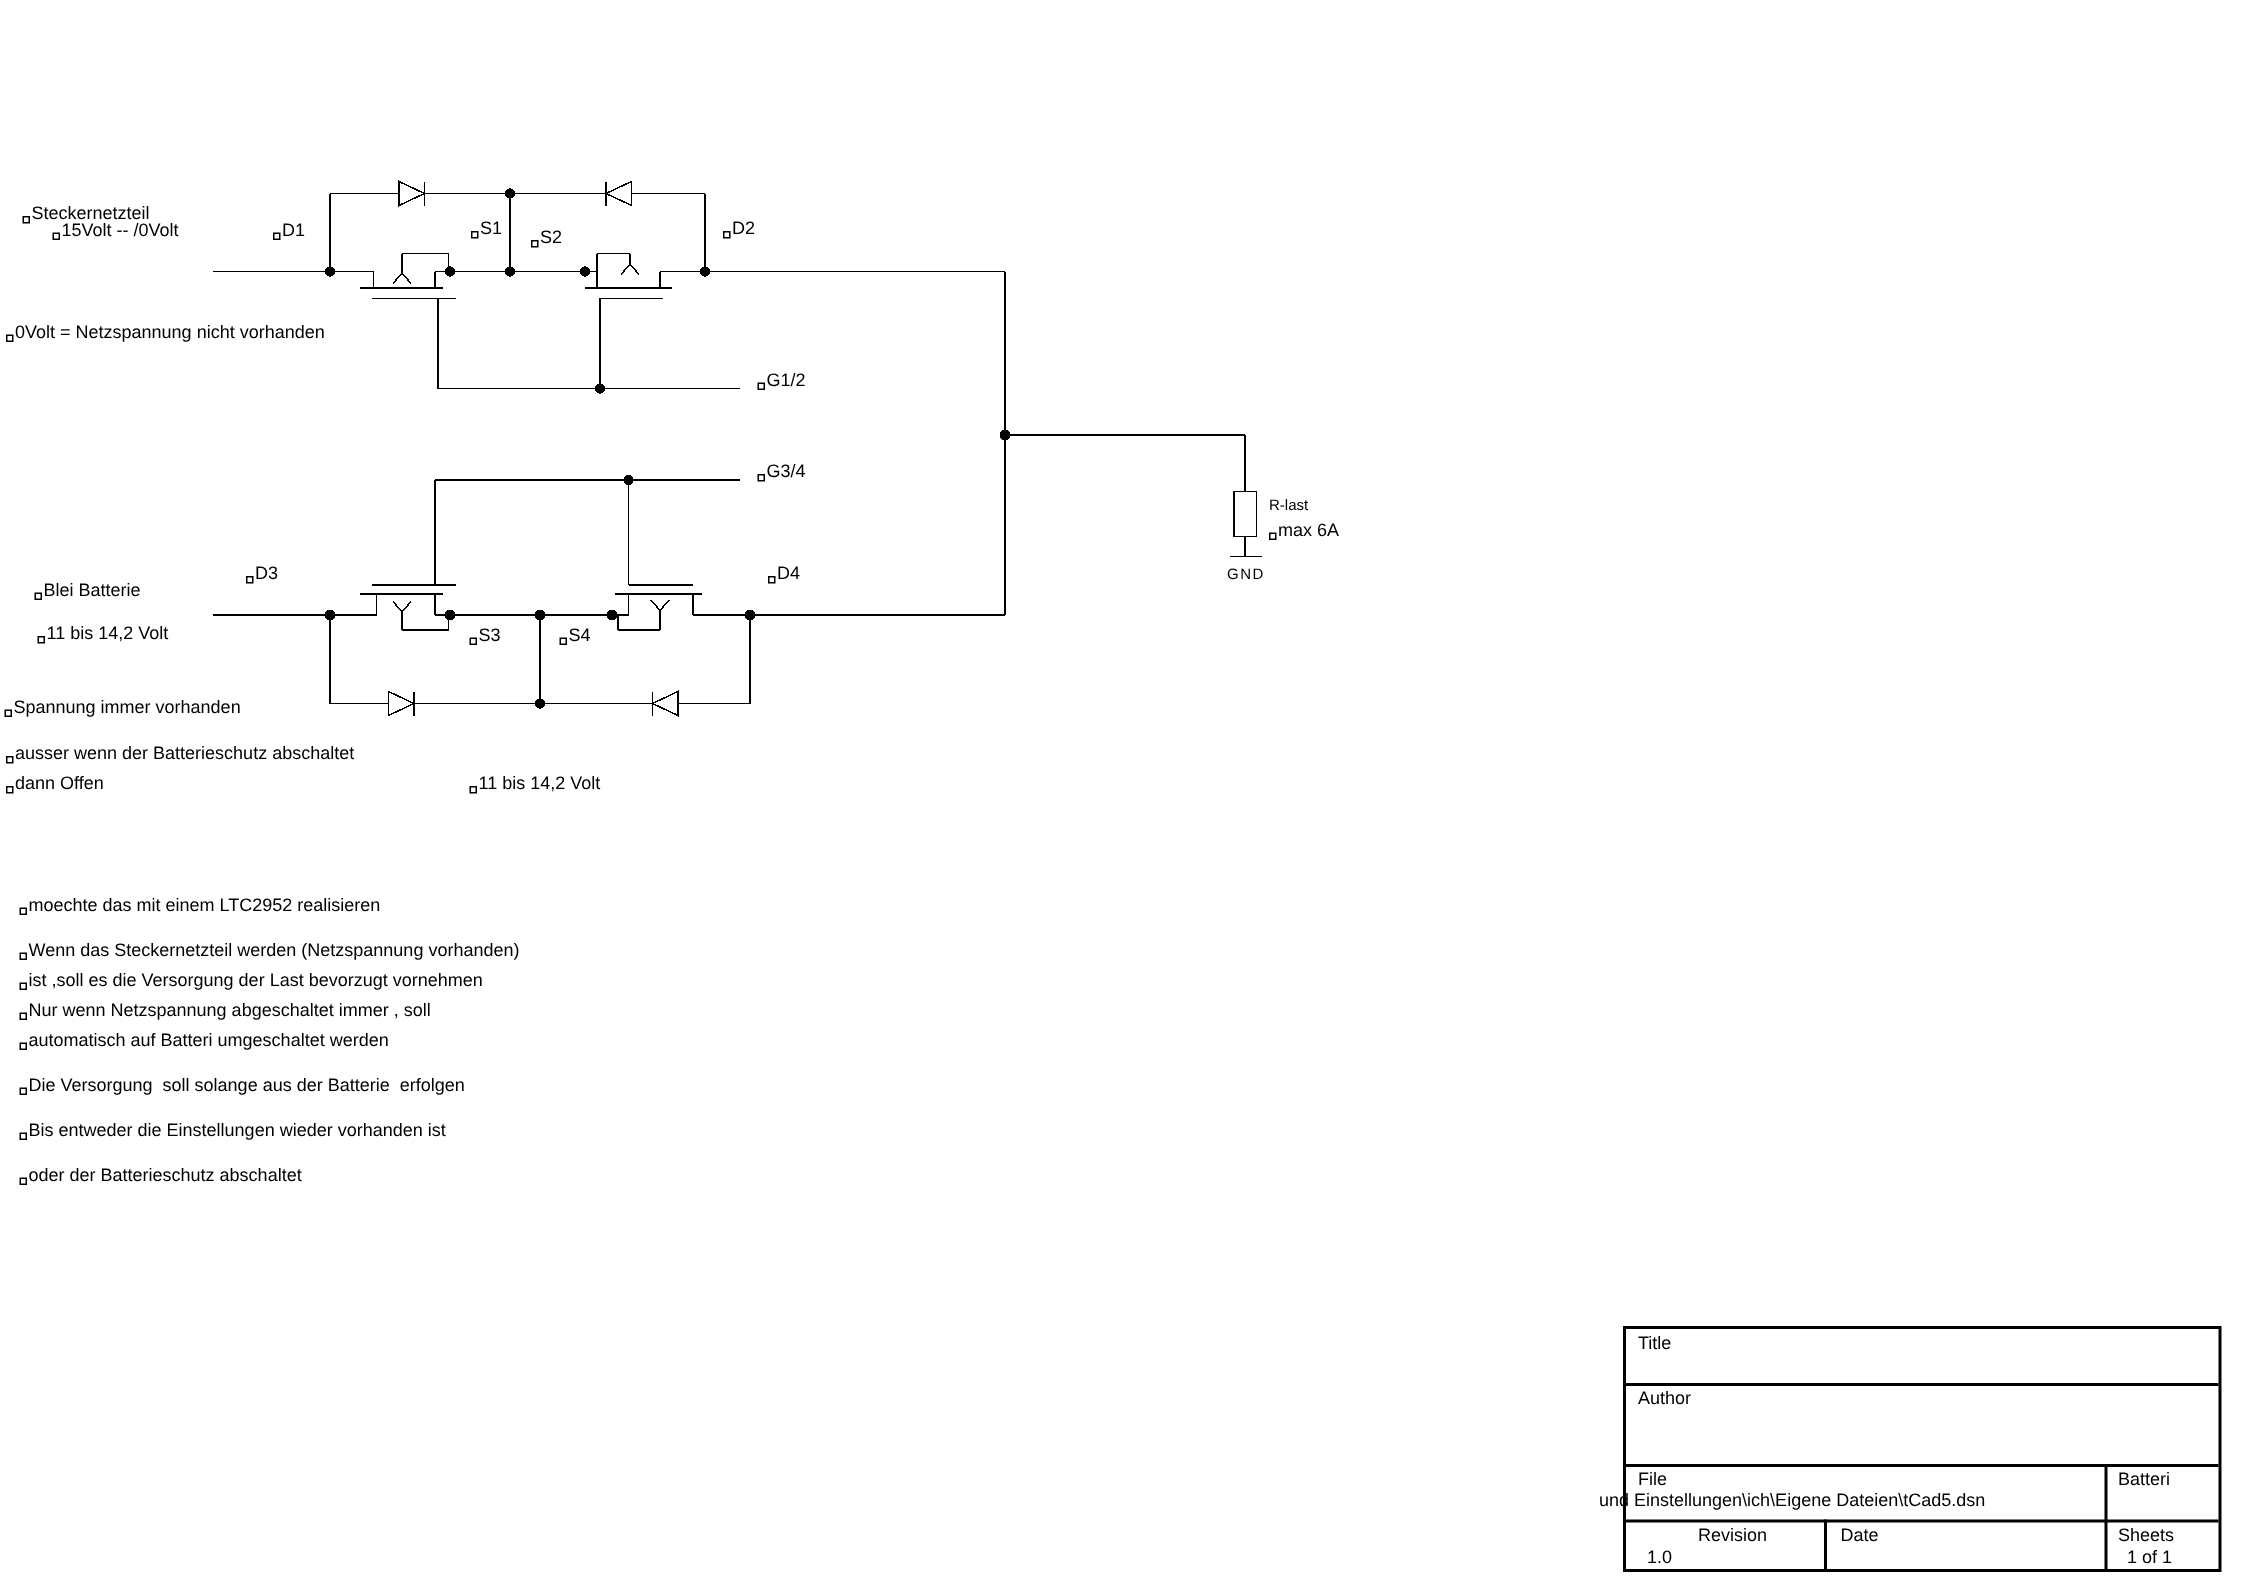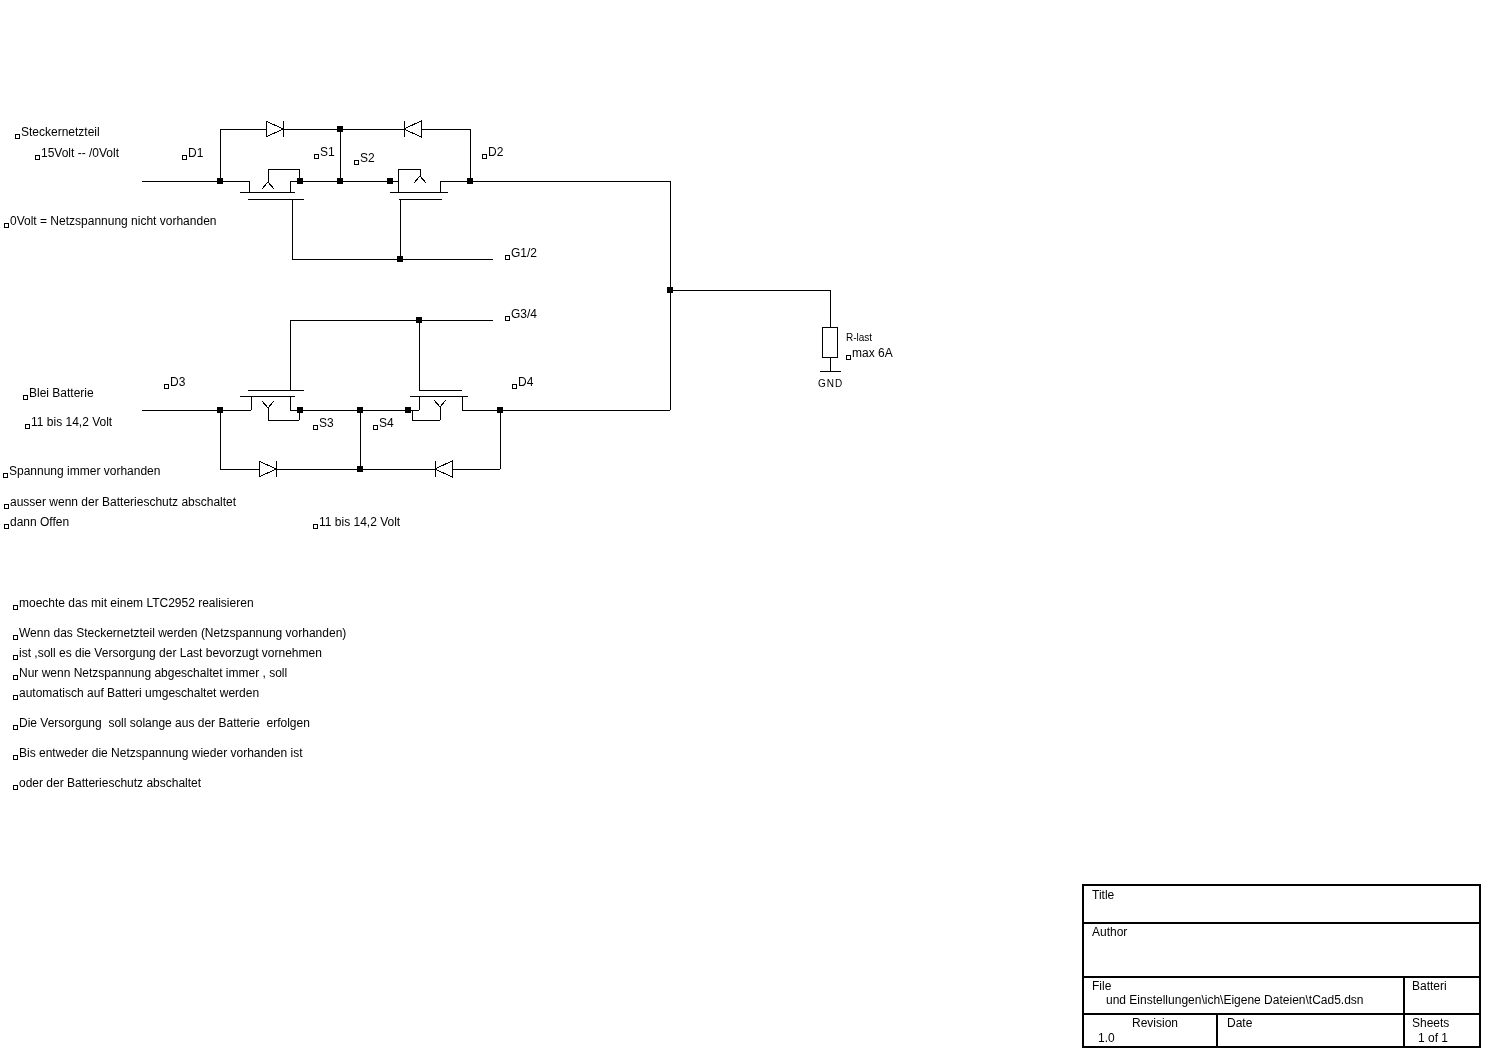--- a/index.html
+++ b/index.html
@@ -167,21 +167,21 @@
       <circle cx="220" cy="410" r="3.5"></circle>
       <circle cx="300" cy="410" r="3.5"></circle>
       <circle cx="360" cy="410" r="3.5"></circle>
       <circle cx="408" cy="410" r="3.5"></circle>
       <circle cx="500" cy="410" r="3.5"></circle>
       <circle cx="360" cy="469" r="3.5"></circle>
       <circle cx="419" cy="320" r="3.5"></circle>
     </g>
   </svg>
 
-  <div class="lbl" style="left:21px;top:126px">Steckernetzteil</div>
+  <div class="lbl" style="left:21px;top:136px">Steckernetzteil</div>
   <div class="lbl" style="left:41px;top:147px">15Volt -- /0Volt</div>
   <div class="lbl" style="left:188px;top:147px">D1</div>
   <div class="lbl" style="left:320px;top:146px">S1</div>
   <div class="lbl" style="left:360px;top:152px">S2</div>
   <div class="lbl" style="left:488px;top:146px">D2</div>
   <div class="lbl" style="left:10px;top:215px">0Volt = Netzspannung nicht vorhanden</div>
   <div class="lbl" style="left:511px;top:247px">G1/2</div>
   <div class="lbl" style="left:511px;top:308px">G3/4</div>
   <div class="lbl" style="left:170px;top:376px">D3</div>
   <div class="lbl" style="left:518px;top:376px">D4</div>
@@ -193,38 +193,38 @@
   <div class="lbl" style="left:10px;top:496px">ausser wenn der Batterieschutz abschaltet</div>
   <div class="lbl" style="left:10px;top:516px">dann Offen</div>
   <div class="lbl" style="left:319px;top:516px">11 bis 14,2 Volt</div>
 
   <div class="lbl" style="left:19px;top:597px">moechte das mit einem LTC2952 realisieren</div>
   <div class="lbl" style="left:19px;top:627px">Wenn das Steckernetzteil werden (Netzspannung vorhanden)</div>
   <div class="lbl" style="left:19px;top:647px">ist ,soll es die Versorgung der Last bevorzugt vornehmen</div>
   <div class="lbl" style="left:19px;top:667px">Nur wenn Netzspannung abgeschaltet immer , soll</div>
   <div class="lbl" style="left:19px;top:687px">automatisch auf Batteri umgeschaltet werden</div>
   <div class="lbl" style="left:19px;top:717px">Die Versorgung  soll solange aus der Batterie  erfolgen</div>
-  <div class="lbl" style="left:19px;top:747px">Bis entweder die Netzspannung wieder vorhanden ist</div>
+  <div class="lbl" style="left:19px;top:747px">Bis entweder die Einstellungen wieder vorhanden ist</div>
   <div class="lbl" style="left:19px;top:777px">oder der Batterieschutz abschaltet</div>
 
   <div class="lbl small nosq" style="left:846px;top:332px">R-last</div>
   <div class="lbl" style="left:852px;top:347px">max 6A</div>
   <div class="lbl gndtxt nosq" style="left:818px;top:377px">GND</div>
 
   <div id="titleblock">
     <div class="tb-line" style="left:0;right:0;top:36px;height:2px"></div>
     <div class="tb-line" style="left:0;right:0;top:90px;height:2px"></div>
     <div class="tb-line" style="left:0;right:0;top:127px;height:2px"></div>
     <div class="tb-line" style="left:319px;top:90px;bottom:0;width:2px"></div>
     <div class="tb-line" style="left:132px;top:127px;bottom:0;width:2px"></div>
   </div>
   <div class="tb-text" style="left:1092px;top:889px">Title</div>
   <div class="tb-text" style="left:1092px;top:926px">Author</div>
   <div class="tb-text" style="left:1092px;top:980px">File</div>
-  <div class="tb-text" style="left:1106px;top:994px">und Einstellungen\ich\Eigene Dateien\tCad5.dsn</div>
+  <div class="tb-text" style="left:1066px;top:994px">und Einstellungen\ich\Eigene Dateien\tCad5.dsn</div>
   <div class="tb-text" style="left:1412px;top:980px">Batteri</div>
   <div class="tb-text" style="left:1132px;top:1017px">Revision</div>
   <div class="tb-text" style="left:1098px;top:1032px">1.0</div>
   <div class="tb-text" style="left:1227px;top:1017px">Date</div>
   <div class="tb-text" style="left:1412px;top:1017px">Sheets</div>
   <div class="tb-text" style="left:1418px;top:1032px">1 of 1</div>
 
 </div>
 
 </body></html>

